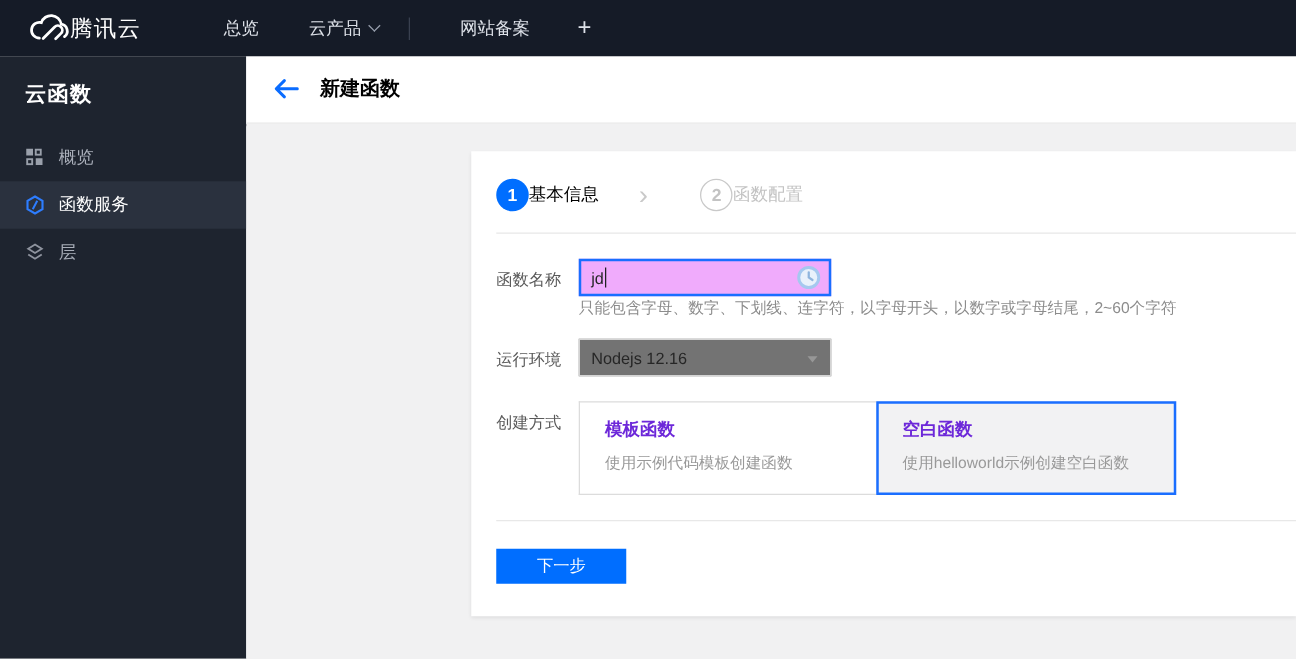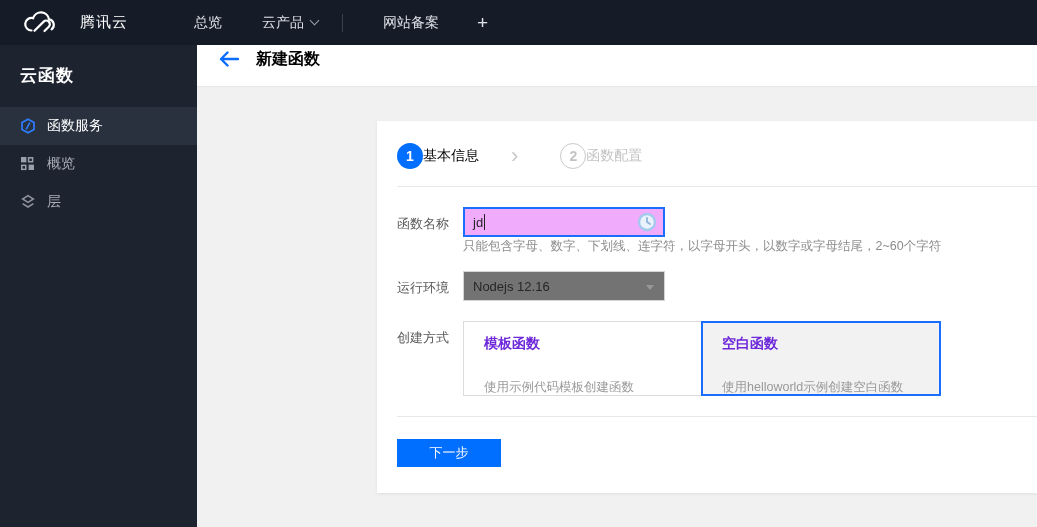--- a/index.html
+++ b/index.html
@@ -9,21 +9,21 @@
     background: #f1f1f2;
     position: relative;
   }
 
   
   .topbar {
     position: absolute; top: 0; left: 0; width: 1037px; height: 45px;
     background: #151b27; display: flex; align-items: center; z-index: 10;
   }
   .brand { display: flex; align-items: center; margin-left: 21px; cursor: pointer; }
-  .brand-name { color: #ffffff; font-size: 15px; margin-left: 24px; letter-spacing: 1px; }
+  .brand-name { color: #ffffff; font-size: 18px; margin-left: 0; letter-spacing: 1px; }
   .topnav { display: flex; align-items: center; margin-left: 26px; }
   .topnav-item {
     color: #dde1e8; font-size: 14px; margin-left: 40px; cursor: pointer;
     display: flex; align-items: center; white-space: nowrap;
   }
   .chev-down {
     display: inline-block; width: 7px; height: 7px; margin-left: 7px; margin-top: -4px;
     border-right: 1.5px solid #9aa2b0; border-bottom: 1.5px solid #9aa2b0;
     transform: rotate(45deg);
   }
@@ -42,21 +42,21 @@
   .side-menu { margin-top: 20px; }
   .side-item {
     height: 38px; display: flex; align-items: center; padding-left: 20px;
     color: #a9aeb9; font-size: 14px; cursor: pointer;
   }
   .side-item .s-icon { width: 16px; height: 16px; margin-right: 11px; display: inline-flex; }
   .side-item.active { background: #2a313e; color: #ffffff; }
 
   
   .main-header {
-    position: absolute; top: 32px; left: 197px; width: 840px; height: 55px;
+    position: absolute; top: 44px; left: 197px; width: 840px; height: 55px;
     background: #ffffff; border-bottom: 1px solid #e7e7e7;
     display: flex; align-items: center; z-index: 5;
   }
   .back-arrow { margin-left: 22px; cursor: pointer; display: flex; align-items: center; }
   .page-title { font-size: 16px; font-weight: bold; color: #000000; margin-left: 17px; }
 
   
   .content {
     position: absolute; top: 101px; left: 197px; width: 840px; height: 426px;
     background: #f1f1f2;
@@ -115,21 +115,21 @@
   .method-cards { display: flex; }
   .method-card {
     width: 238px; height: 75px; background: #ffffff;
     border: 1px solid #dcdcdc; padding: 13px 0 0 20px; cursor: pointer;
   }
   .method-card.first { border-right: none; }
   .method-card.selected {
     width: 240px; background: #f2f2f3; border: 2px solid #1a6eff; padding: 12px 0 16px 19px;
   }
   .method-title { font-size: 14px; font-weight: bold; color: #6d28d9; }
-  .method-desc { font-size: 12.5px; color: #999999; margin-top: 26px; }
+  .method-desc { font-size: 12.5px; color: #999999; margin-top: 9px; }
 
   .hr2 { border: none; border-top: 1px solid #e8e8e8; margin-left: 20px; margin-top: 20px; }
 
   .next-btn {
     margin: 22px 0 0 20px; width: 104px; height: 28px;
     background: #006eff; color: #ffffff; font-size: 13px;
     border: none; cursor: pointer;
     display: flex; align-items: center; justify-content: center;
     font-family: "Liberation Sans", "DejaVu Sans", sans-serif;
   }
@@ -159,41 +159,41 @@
     <span class="topnav-item">
       <span>网站备案</span>
     </span>
     <span class="top-plus">+</span>
   </div>
 </div>
 
 <div class="sidebar">
   <div class="sidebar-title">云函数</div>
   <div class="side-menu">
-
-    <div class="side-item active">
-      <span class="s-icon">
-        <svg width="16" height="16" viewBox="0 0 16 16">
-          <path d="M8 1.2 L14 4.6 V11.4 L8 14.8 L2 11.4 V4.6 Z" fill="none" stroke="#2d7dff" stroke-width="1.7"></path>
-          <line x1="9.8" y1="4.6" x2="6.2" y2="11.4" stroke="#2d7dff" stroke-width="1.6"></line>
-        </svg>
-      </span>
-      <span>函数服务</span>
-    </div>
 
     <div class="side-item">
       <span class="s-icon">
         <svg width="15" height="15" viewBox="0 0 15 15">
           <rect x="1" y="1" width="5.4" height="5.4" fill="#9aa0ab"></rect>
           <rect x="8.6" y="1.75" width="4" height="4" fill="none" stroke="#9aa0ab" stroke-width="1.5"></rect>
           <rect x="1.75" y="9.35" width="4" height="4" fill="none" stroke="#9aa0ab" stroke-width="1.5"></rect>
           <rect x="8.6" y="8.6" width="5.4" height="5.4" fill="#9aa0ab"></rect>
         </svg>
       </span>
       <span>概览</span>
+    </div>
+
+    <div class="side-item active">
+      <span class="s-icon">
+        <svg width="16" height="16" viewBox="0 0 16 16">
+          <path d="M8 1.2 L14 4.6 V11.4 L8 14.8 L2 11.4 V4.6 Z" fill="none" stroke="#2d7dff" stroke-width="1.7"></path>
+          <line x1="9.8" y1="4.6" x2="6.2" y2="11.4" stroke="#2d7dff" stroke-width="1.6"></line>
+        </svg>
+      </span>
+      <span>函数服务</span>
     </div>
 
     <div class="side-item">
       <span class="s-icon">
         <svg width="16" height="16" viewBox="0 0 16 16">
           <path d="M8 1.6 L13.4 5 L8 8.4 L2.6 5 Z" fill="none" stroke="#8e939e" stroke-width="1.5"></path>
           <path d="M2.6 9.6 L8 13 L13.4 9.6" fill="none" stroke="#8e939e" stroke-width="1.5"></path>
         </svg>
       </span>
       <span>层</span>

